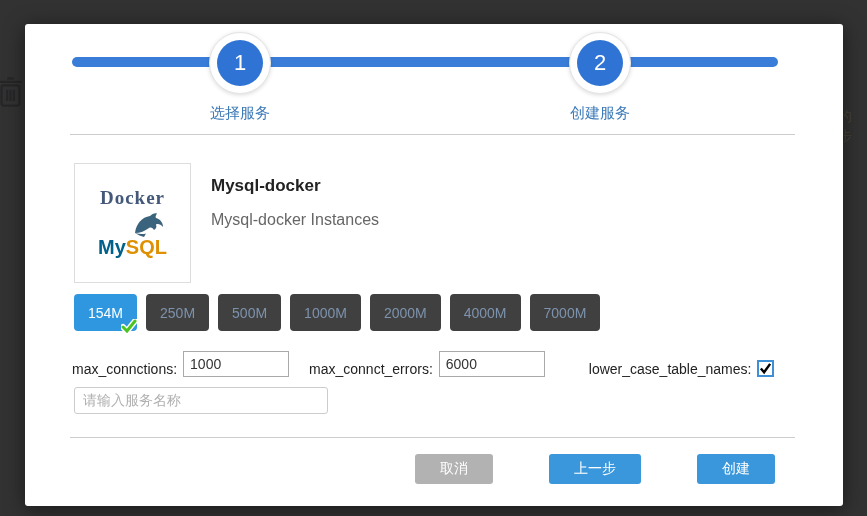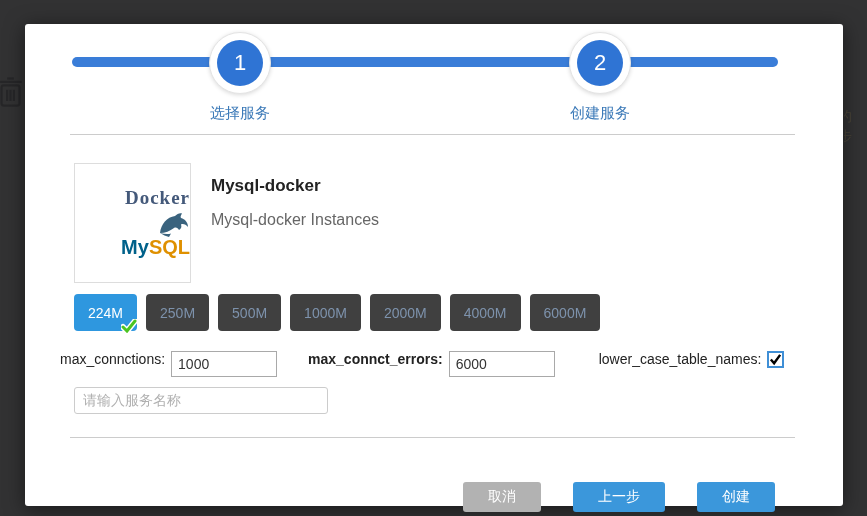--- a/index.html
+++ b/index.html
@@ -27,61 +27,61 @@
   .circle { width:46px; height:46px; border-radius:50%; background:#2f74d4; color:#ffffff;
     font-size:22px; line-height:46px; text-align:center; }
   .step-label { margin-top:10px; color:#3c7ab8; font-size:15px;font-family:Liberation Mono, monospace; }
 
   .hr { position:absolute; left:45px; width:725px; height:1px; background:#cccccc; }
   .hr-1 { top:110px; } .hr-2 { top:413px; }
 
   
   .product { position:absolute; left:49px; top:139px; display:flex; }
   .logo-card { width:117px; height:120px; border:1px solid #dddddd; background:#fff;
-    display:flex; flex-direction:column; align-items:flex-end; justify-content:center; }
+    display:flex; flex-direction:column; align-items:center; justify-content:center; }
   .docker-text { font-family:"Liberation Serif", serif; font-weight:bold; font-size:19px;
     color:#44597a; letter-spacing:1px; }
   .dolphin { margin:3px 0 -6px 30px; }
   .mysql-text { font-size:20px; font-weight:bold; }
   .mysql-my { color:#00618a; } .mysql-sql { color:#df9000; }
   .product-info { margin-left:20px; padding-top:13px; }
   .product-title { font-size:17px; font-weight:bold; color:#222222; }
   .product-subtitle { font-size:16px; color:#666666; margin-top:15px; }
 
   
   .mem-row { position:absolute; left:49px; top:270px; display:flex; gap:9px; }
   .mem { height:37px; padding:0 14px; border-radius:4px; background:#404040; color:#7d92ac;
     font-size:14px; display:flex; align-items:center; position:relative; cursor:pointer; }
   .mem[data-selected="true"] { background:#2e97df; color:#ffffff; }
   .mem .check { display:none; position:absolute; right:0px; bottom:-5px; }
   .mem[data-selected="true"] .check { display:block; }
 
   
-  .params { position:absolute; left:35px; top:327px; display:flex; align-items:flex-start;
+  .params { position:absolute; left:47px; top:327px; display:flex; align-items:flex-end;
     font-size:14px; color:#222222; }
   .params label { margin-right:6px; }
   .num-input { width:106px; height:26px; border:1px solid #a9a9a9; padding:0 6px;
     font-size:14px; color:#333333; font-family:"Liberation Sans", sans-serif; }
-  .group-2 { margin-left:31px;font-weight:bold; } .group-3 { margin-left:44px; }
+  .group-2 { margin-left:20px; } .group-3 { margin-left:44px; }
   .checkbox { width:17px; height:17px; border:2px solid #3f8fd6; background:#ffffff;
     display:inline-flex; align-items:center; justify-content:center; cursor:pointer; }
   .checkbox svg { display:none; }
   .checkbox[data-checked="true"] svg { display:block; }
 
   .name-input { position:absolute; left:49px; top:363px; width:254px; height:27px;
     border:1px solid #cccccc; border-radius:3px; padding:0 8px; font-size:14px;
     color:#333333; font-family:Liberation Serif, serif; }
   .name-input::placeholder { color:#b0b0b0; }
 
   
-  .footer { position:absolute; top:458px; right:68px; display:flex; gap:32px; }
+  .footer { position:absolute; top:430px; right:68px; display:flex; gap:21px; }
   .btn { height:30px; border:none; border-radius:3px; color:#ffffff; font-size:14px;
     cursor:pointer; font-family:"Liberation Sans", sans-serif; }
   .btn-cancel { background:#b2b2b2; padding:0 25px; }
-  .btn-primary { background:#3b97db; padding:0 25px; }
+  .btn-primary { background:#3b97db; padding:0 25px;margin-left:35px; }
 </style>
 </head>
 <body>
 
 <span class="bg-trash">
   <svg width="27" height="32" viewBox="0 0 24 28" fill="none" stroke="#1e1e20" stroke-width="2">
     <rect x="4" y="8" width="16" height="18" rx="2"></rect>
     <line x1="2" y1="5" x2="22" y2="5"></line>
     <line x1="9" y1="2" x2="15" y2="2"></line>
     <line x1="9" y1="12" x2="9" y2="22"></line>
@@ -124,21 +124,21 @@
       <span class="mysql-text"><span class="mysql-my">My</span><span class="mysql-sql">SQL</span></span>
     </div>
     <div class="product-info">
       <div class="product-title">Mysql-docker</div>
       <div class="product-subtitle">Mysql-docker Instances</div>
     </div>
   </div>
 
   <div class="mem-row">
     <div class="mem" data-selected="true">
-      <span>224M</span>
+      <span>154M</span>
       <span class="check">
         <svg width="16" height="14" viewBox="0 0 16 14">
           <path d="M2 8 L6 12 L14 2" stroke="#ffffff" stroke-width="6" fill="none" stroke-linecap="round"></path>
           <path d="M2 8 L6 12 L14 2" stroke="#4bc421" stroke-width="3" fill="none" stroke-linecap="round"></path>
         </svg>
       </span>
     </div>
     <div class="mem" data-selected="false">
       <span>250M</span>
     </div>
@@ -148,21 +148,21 @@
     <div class="mem" data-selected="false">
       <span>1000M</span>
     </div>
     <div class="mem" data-selected="false">
       <span>2000M</span>
     </div>
     <div class="mem" data-selected="false">
       <span>4000M</span>
     </div>
     <div class="mem" data-selected="false">
-      <span>6000M</span>
+      <span>7000M</span>
     </div>
   </div>
 
   <div class="params">
     <label>max_connctions:</label>
     <input class="num-input" type="text" value="1000" style="">
     <label class="group-2">max_connct_errors:</label>
     <input class="num-input" type="text" value="6000" style="">
     <label class="group-3">lower_case_table_names:</label>
     <span class="checkbox" data-checked="true">

